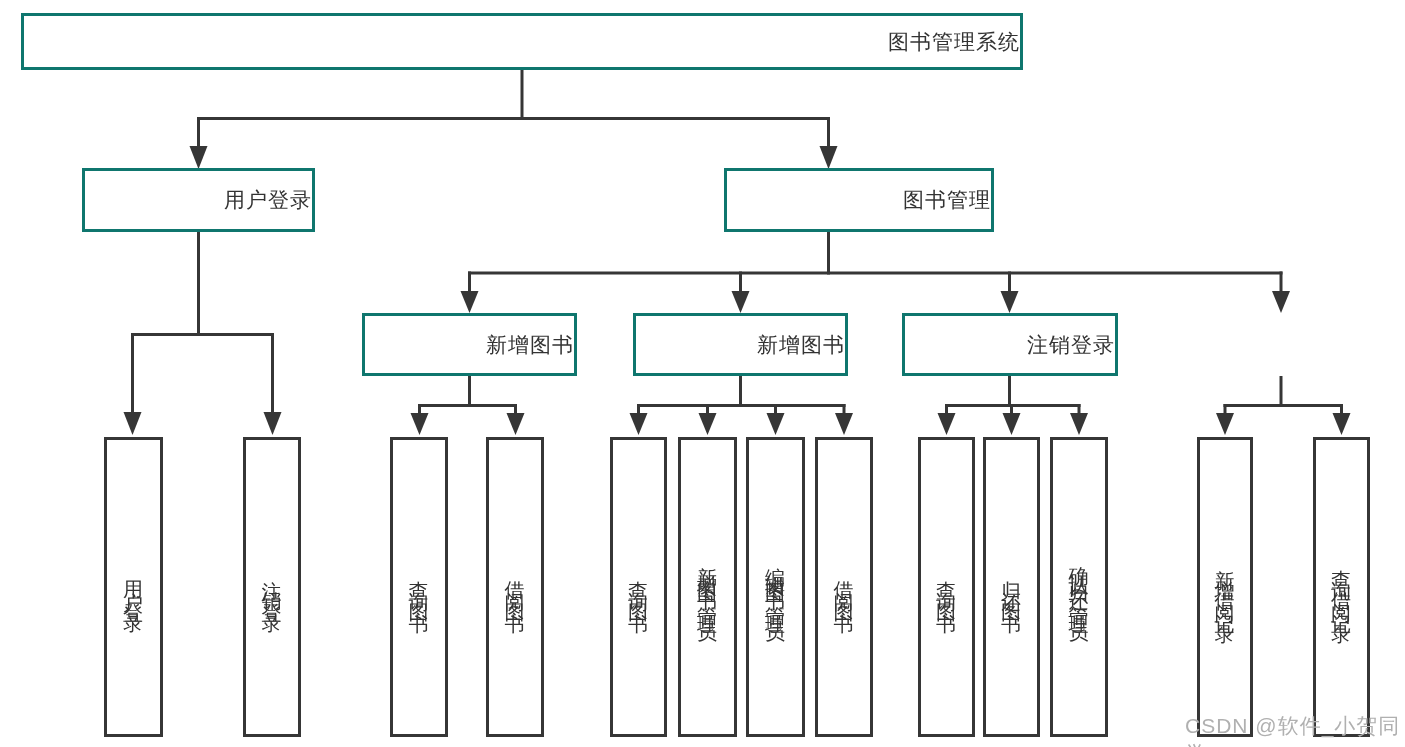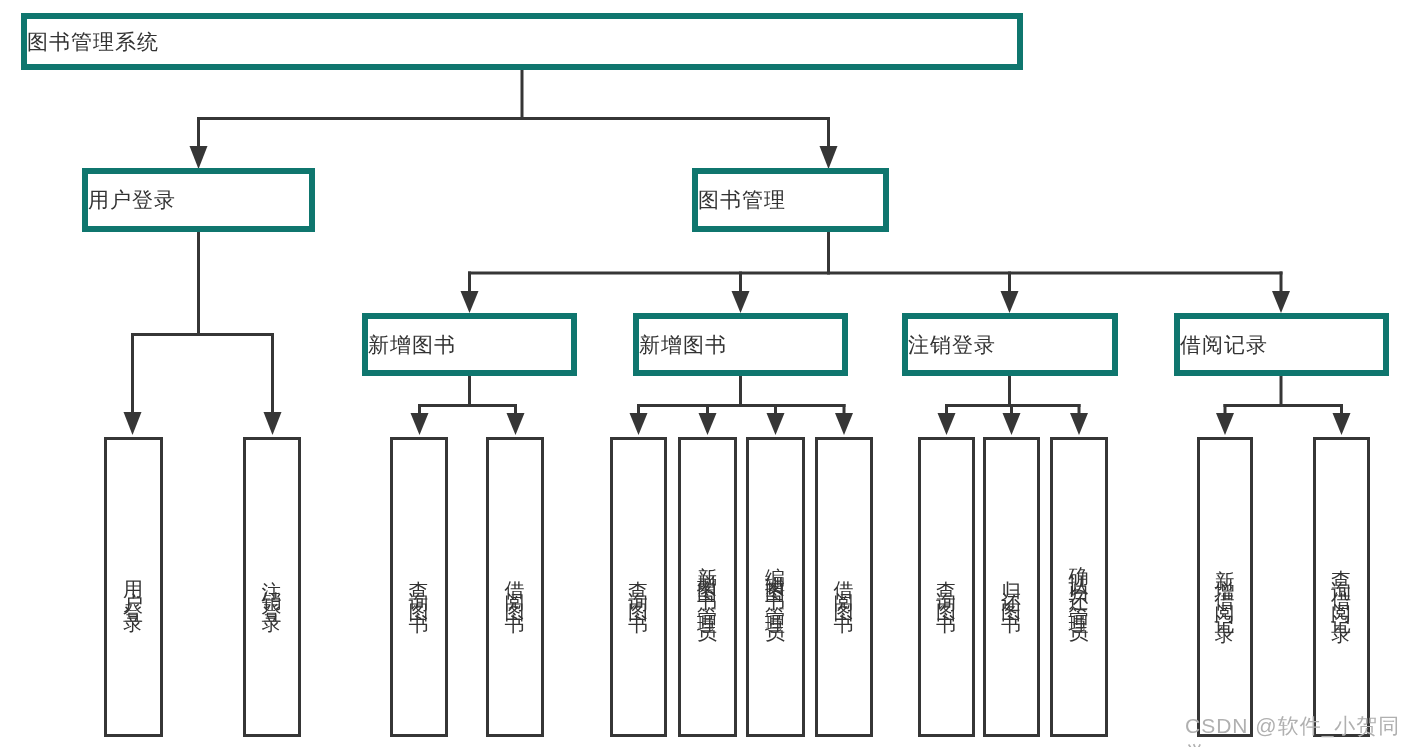--- a/index.html
+++ b/index.html
@@ -7,23 +7,23 @@
     position:relative;
     width:1405px;height:747px;
     background:#ffffff;
     font-family:"Liberation Sans", sans-serif;
     overflow:hidden;
   }
   #edges{position:absolute;left:0;top:0;width:1405px;height:747px;}
   .node{
     position:absolute;
     box-sizing:border-box;
-    border:6px solid #0f766e;
+    border:3px solid #0f766e;
     background:#ffffff;
-    display:flex;align-items:center;justify-content:flex-start;
+    display:flex;align-items:center;justify-content:flex-end;
     font-size:21px;color:#333333;
     letter-spacing:1px;
     z-index:2;
   }
   .leaf{
     position:absolute;
     box-sizing:border-box;
     border:3px solid #363636;
     background:#ffffff;
     top:437px;height:300px;
@@ -129,36 +129,33 @@
     </g>
   </svg>
 
   <div class="node" style="left:21px;top:13px;width:1002px;height:57px">
     <span>图书管理系统</span>
   </div>
 
   <div class="node" style="left:82px;top:168px;width:233px;height:64px">
     <span>用户登录</span>
   </div>
-  <div class="node" style="left:692px;top:168px;width:197px;height:64px">
+  <div class="node" style="left:724px;top:168px;width:270px;height:64px">
     <span>图书管理</span>
   </div>
 
   <div class="node" style="left:362px;top:313px;width:215px;height:63px">
     <span>新增图书</span>
   </div>
   <div class="node" style="left:633px;top:313px;width:215px;height:63px">
     <span>新增图书</span>
   </div>
   <div class="node" style="left:902px;top:313px;width:216px;height:63px">
     <span>注销登录</span>
   </div>
-  <div class="node" style="left:1174px;top:313px;width:215px;height:63px">
-    <span>借阅记录</span>
-  </div>
 
   <div class="leaf" style="left:104px;width:59px">
     <span class="vt">用户登录</span>
   </div>
   <div class="leaf" style="left:243px;width:58px">
     <span class="vt">注销登录</span>
   </div>
 
   <div class="leaf" style="left:390px;width:58px">
     <span class="vt">查询图书</span>

